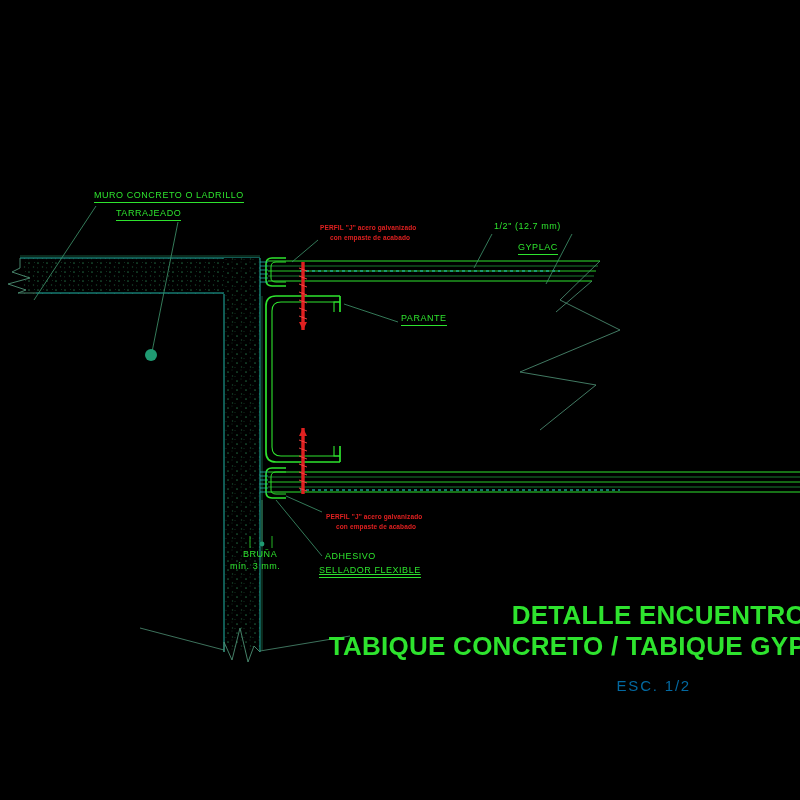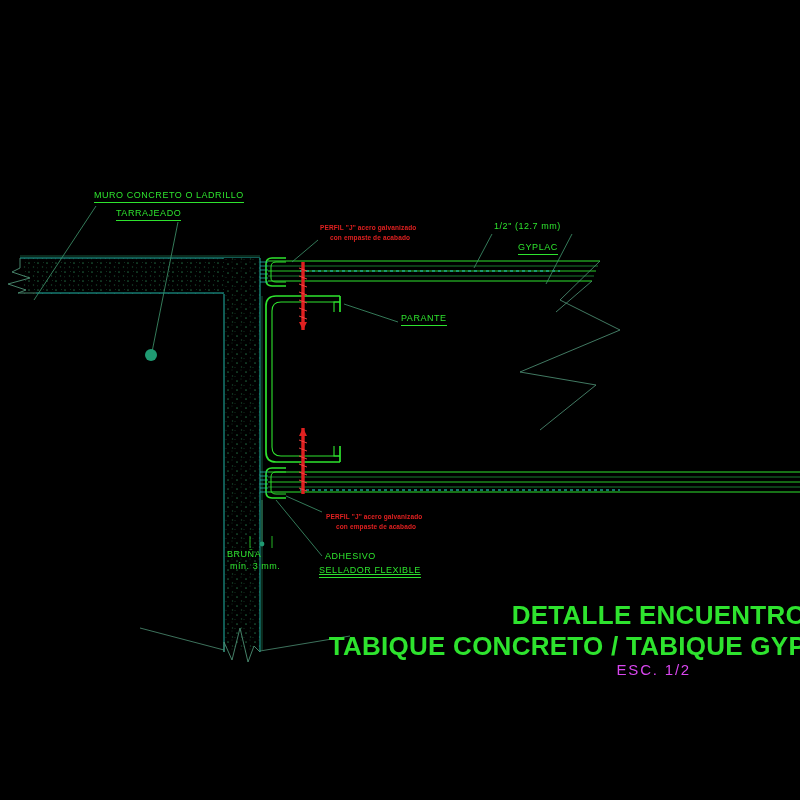--- a/index.html
+++ b/index.html
@@ -69,23 +69,23 @@
   }
   .title-line2 {
     font-size: 26px;
     font-weight: bold;
     color: #2ee32e;
     letter-spacing: 0.01em;
     line-height: 1.18;
   }
   .title-scale {
     font-size: 15px;
-    color: #d946ef;
+    color: #0369a1;
     letter-spacing: 0.12em;
-    margin-top: 0;
+    margin-top: 16px;
     margin-right: 115px;
   }
 </style>
 </head>
 <body>
 
 <div id="stage">
 
   <svg id="cad-svg" viewBox="0 0 800 800">
     <defs>
@@ -262,21 +262,21 @@
   <div class="lbl lbl-green t-small lbl-underline" style="left:518px; top:205px;margin-top:37px;">GYPLAC</div>
 
   <div class="lbl lbl-green t-small" style="left:494px; top:221px;">1/2"  (12.7  mm)</div>
 
   <div class="lbl lbl-green t-small lbl-underline" style="left:401px; top:313px;text-align:center;">PARANTE</div>
 
   <div class="lbl lbl-red t-tiny" style="left:326px; top:513px;">PERFIL "J" acero galvanizado</div>
 
   <div class="lbl lbl-red t-tiny" style="left:336px; top:523px;">con empaste de acabado</div>
 
-  <div class="lbl lbl-green t-small" style="left:227px; top:549px;">BRUÑA</div>
+  <div class="lbl lbl-green t-small" style="left:243px; top:549px;">BRUÑA</div>
 
   <div class="lbl lbl-green t-small" style="left:230px; top:561px;">mín. 3 mm.</div>
 
   <div class="lbl lbl-green t-small" style="left:325px; top:551px;">ADHESIVO</div>
 
   <div class="lbl lbl-green t-small lbl-underline" style="left:319px; top:565px;text-decoration:underline;">SELLADOR FLEXIBLE</div>
 
   <div class="title-block">
     <div class="title-line1">DETALLE ENCUENTRO</div>
     <div class="title-line2">TABIQUE CONCRETO / TABIQUE GYP</div>

